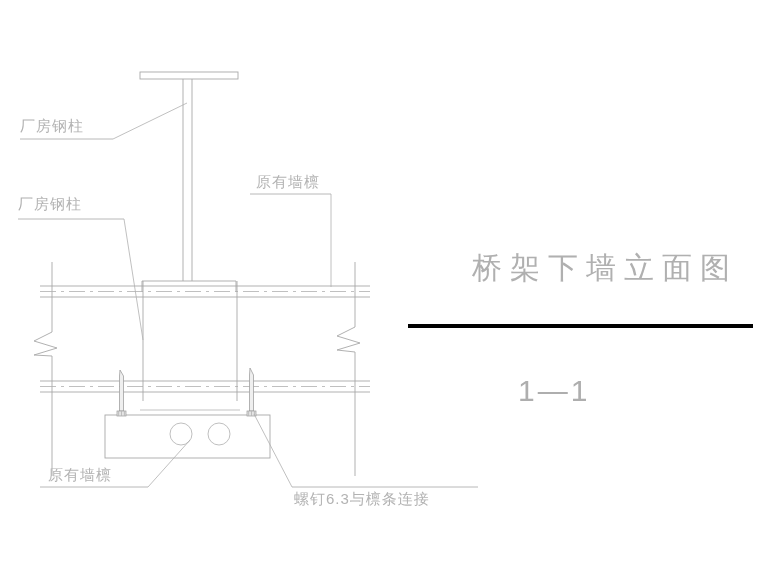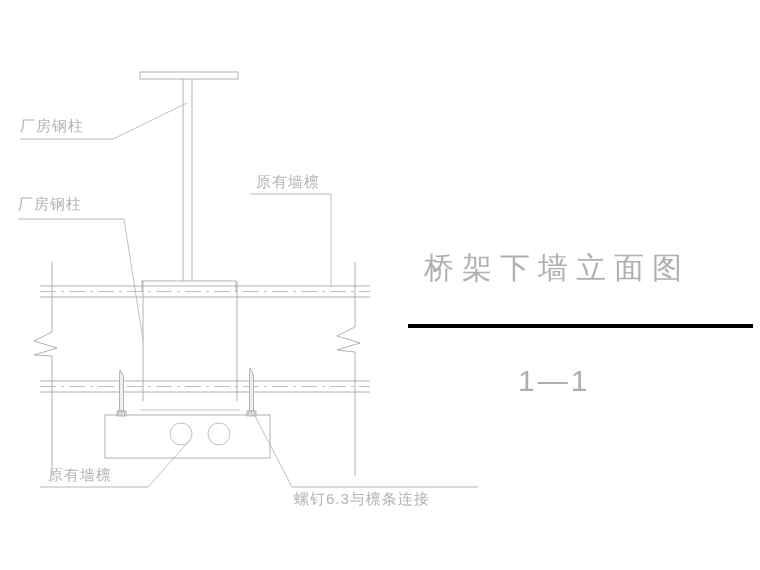--- a/index.html
+++ b/index.html
@@ -86,20 +86,21 @@
     font-size: 15px;
   }
   .title-main {
     position: absolute;
     color: #b0b0b0;
     font-size: 30px;
     letter-spacing: 8px;
     white-space: nowrap;
     font-family: "Liberation Sans", sans-serif;
     line-height: 1;
+    margin-left: 48px;
   }
   .title-sub {
     position: absolute;
     color: #aeaeae;
     font-size: 30px;
     letter-spacing: 3px;
     white-space: nowrap;
     font-family: "Liberation Sans", sans-serif;
     line-height: 1;
   }
@@ -210,15 +211,15 @@
   <div class="anno anno-label" style="left:18px; top:196px;">厂房钢柱</div>
 
   <div class="anno anno-label" style="left:256px; top:174px;text-align:center;">原有墙檩</div>
 
   <div class="anno anno-label" style="left:48px; top:467px;">原有墙檩</div>
 
   <div class="anno anno-label" style="left:294px; top:467px;margin-top:24px;">螺钉6.3与檩条连接</div>
 
   <div class="title-main" style="left:424px; top:253px;">桥架下墙立面图</div>
 
-  <div class="title-sub" style="left:518px; top:366px;">1—1</div>
+  <div class="title-sub" style="left:518px; top:376px;">1—1</div>
 
 </div>
 
 </body></html>

